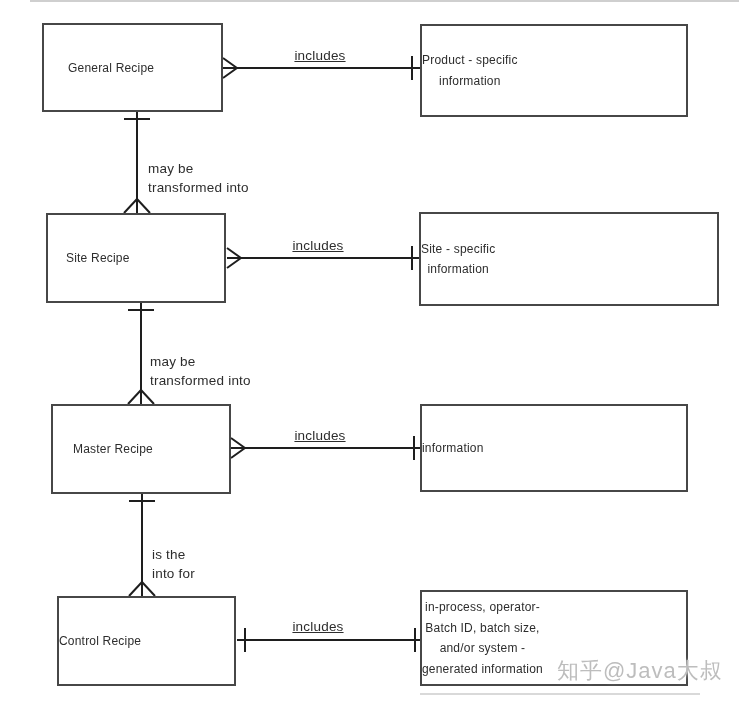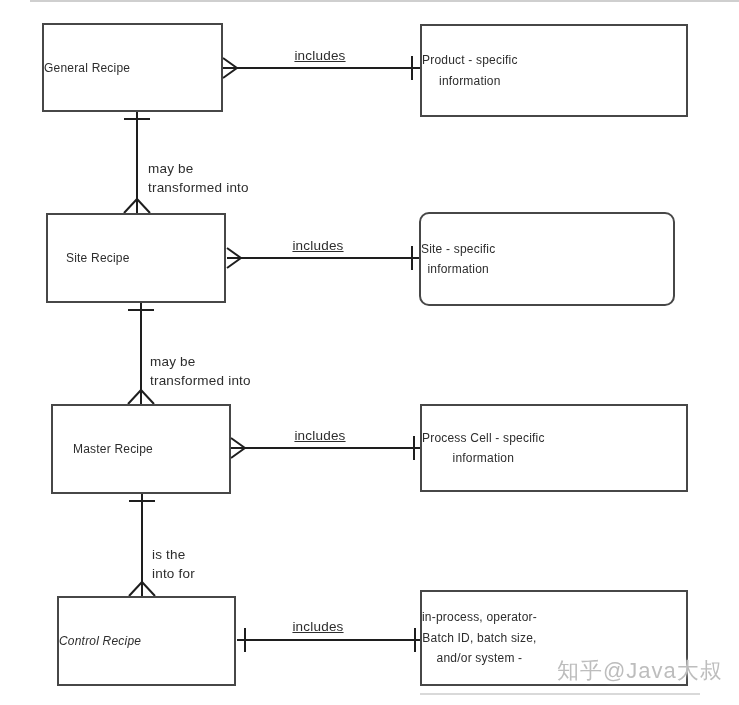--- a/index.html
+++ b/index.html
@@ -73,56 +73,56 @@
       <path d="M141 390 L128 404 M141 390 L141 404 M141 390 L154 404"></path>
     </g>
 
     <g stroke="#1e1e1e" stroke-width="2" fill="none">
       <path d="M142 494 V596"></path>
       <path d="M129 501 H155"></path>
       <path d="M142 582 L129 596 M142 582 L142 596 M142 582 L155 596"></path>
     </g>
   </svg>
 
-  <div class="ebox" style="left:42px;top:23px;width:181px;height:89px;">
+  <div class="ebox" style="left:42px;top:23px;width:181px;height:89px;padding-left:24px;">
     <span>General Recipe</span>
   </div>
   <div class="ebox" style="left:46px;top:213px;width:180px;height:90px;padding-left:18px;">
     <span>Site Recipe</span>
   </div>
   <div class="ebox" style="left:51px;top:404px;width:180px;height:90px;padding-left:20px;">
     <span>Master Recipe</span>
   </div>
-  <div class="ebox" style="left:57px;top:596px;width:179px;height:90px;font-style:italic;">
+  <div class="ebox" style="left:57px;top:596px;width:179px;height:90px;">
     <span>Control Recipe</span>
   </div>
 
   <div class="ebox" style="left:420px;top:24px;width:268px;height:93px;">
     <div class="lines">
       <div>Product - specific</div>
       <div>information</div>
     </div>
   </div>
-  <div class="ebox" style="left:419px;top:212px;width:256px;height:94px;border-radius:10px;">
+  <div class="ebox" style="left:419px;top:212px;width:300px;height:94px;">
     <div class="lines">
       <div>Site - specific</div>
       <div>information</div>
     </div>
   </div>
   <div class="ebox" style="left:420px;top:404px;width:268px;height:88px;">
     <div class="lines">
-      <div>Process Cell - specific</div>
       <div>information</div>
     </div>
   </div>
   <div class="ebox" style="left:420px;top:590px;width:268px;height:96px;">
     <div class="lines">
       <div>in-process, operator-</div>
       <div>Batch ID, batch size,</div>
       <div>and/or system -</div>
+      <div>generated information</div>
     </div>
   </div>
 
   <div class="conn-label center" style="left:265px;top:46px;">includes</div>
   <div class="conn-label center" style="left:263px;top:236px;">includes</div>
   <div class="conn-label center" style="left:265px;top:426px;">includes</div>
   <div class="conn-label center" style="left:263px;top:617px;">includes</div>
 
   <div class="conn-label" style="left:148px;top:159px;">
     <div>may be</div>

